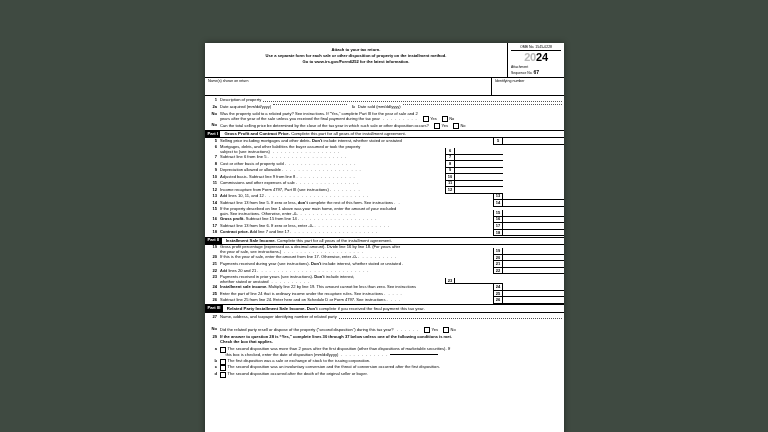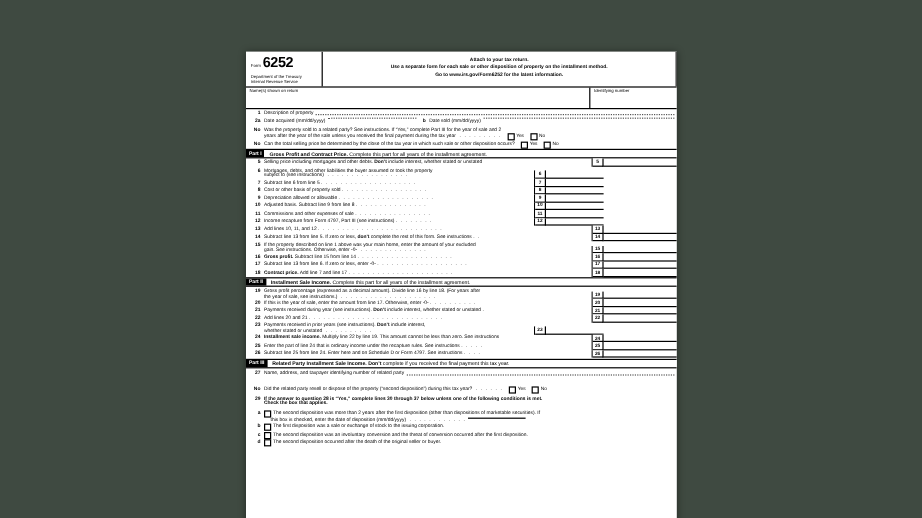--- a/index.html
+++ b/index.html
@@ -65,34 +65,35 @@
   .yn{display:inline-flex;align-items:center;margin-left:5px;font-size:4px;}
   .sect{padding:0 0 0 0;}
   .tight{line-height:1.15;}
 </style>
 </head>
 <body style="background: rgb(63, 74, 65);">
 
 <div id="page">
 
   <div class="masthead">
-    <div class="mh-left">
-      <div class="formno">
-        <span class="lbl">Form</span>
-        <span class="num">6252</span>
-      </div>
-      <div class="dept">
-        <div>Department of the Treasury</div>
-        <div>Internal Revenue Service</div>
-      </div>
-    </div>
     <div class="mh-mid">
       <div class="mh-sub">Attach to your tax return.</div>
       <div class="mh-sub2">Use a separate form for each sale or other disposition of property on the installment method.</div>
       <div class="mh-sub3">Go to www.irs.gov/Form6252 for the latest information.</div>
+    </div>
+    <div class="mh-right">
+      <div class="omb">OMB No. 1545-0228</div>
+      <div class="yearline">
+        <span class="pale">20</span><span>24</span>
+      </div>
+      <div class="attach">
+        <div>Attachment</div>
+        <div><span>Sequence No.</span>
+          <b>67</b></div>
+      </div>
     </div>
   </div>
 
   <div class="namerow">
     <div class="nm">
       <span>Name(s) shown on return</span>
     </div>
     <div class="idn">
       <span>Identifying number</span>
     </div>

